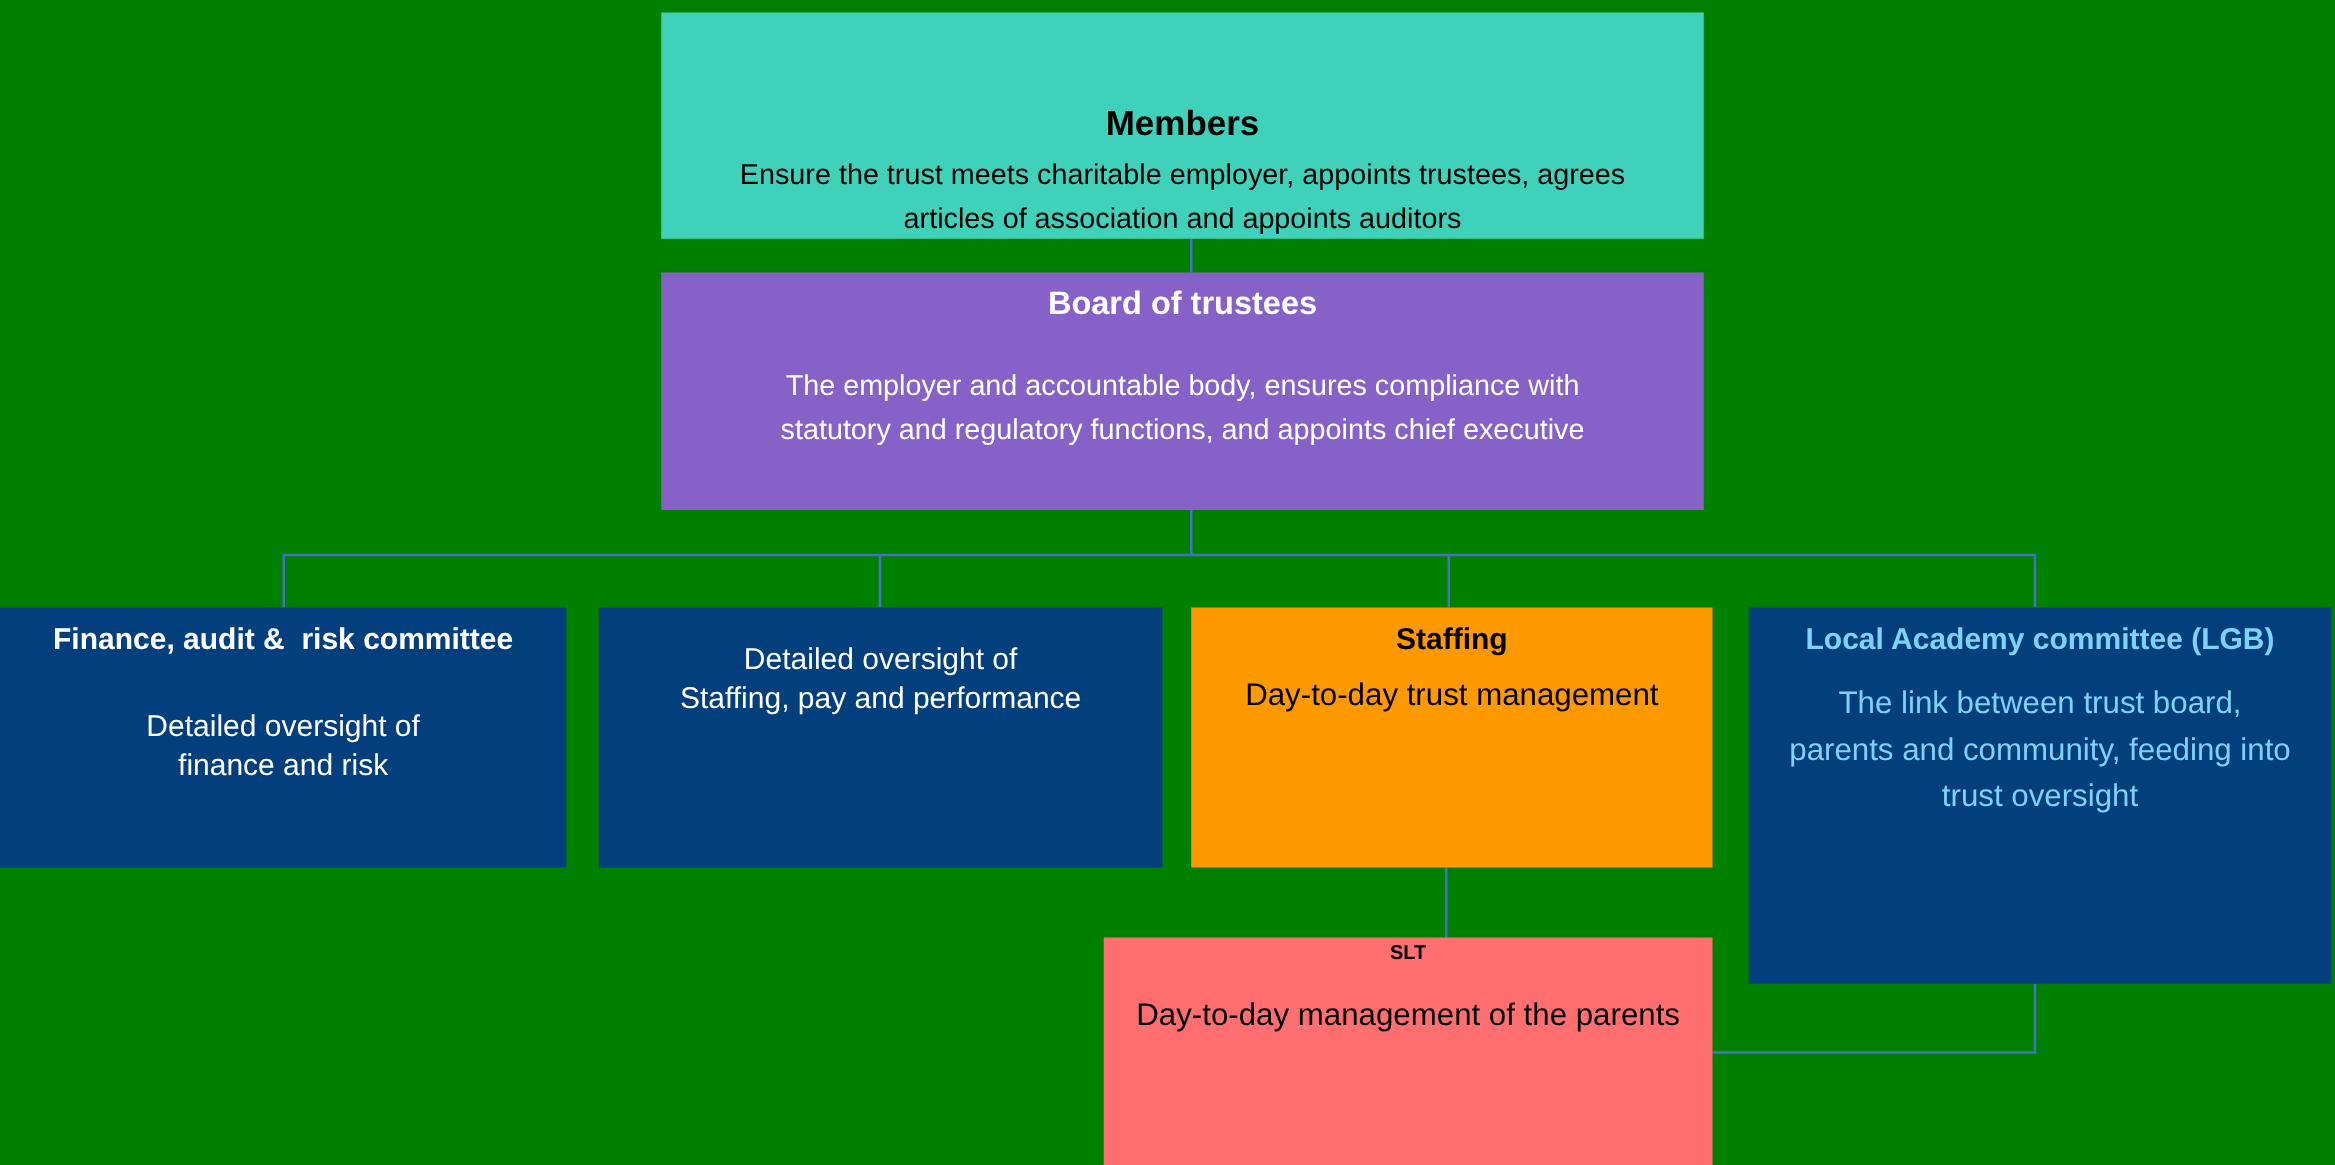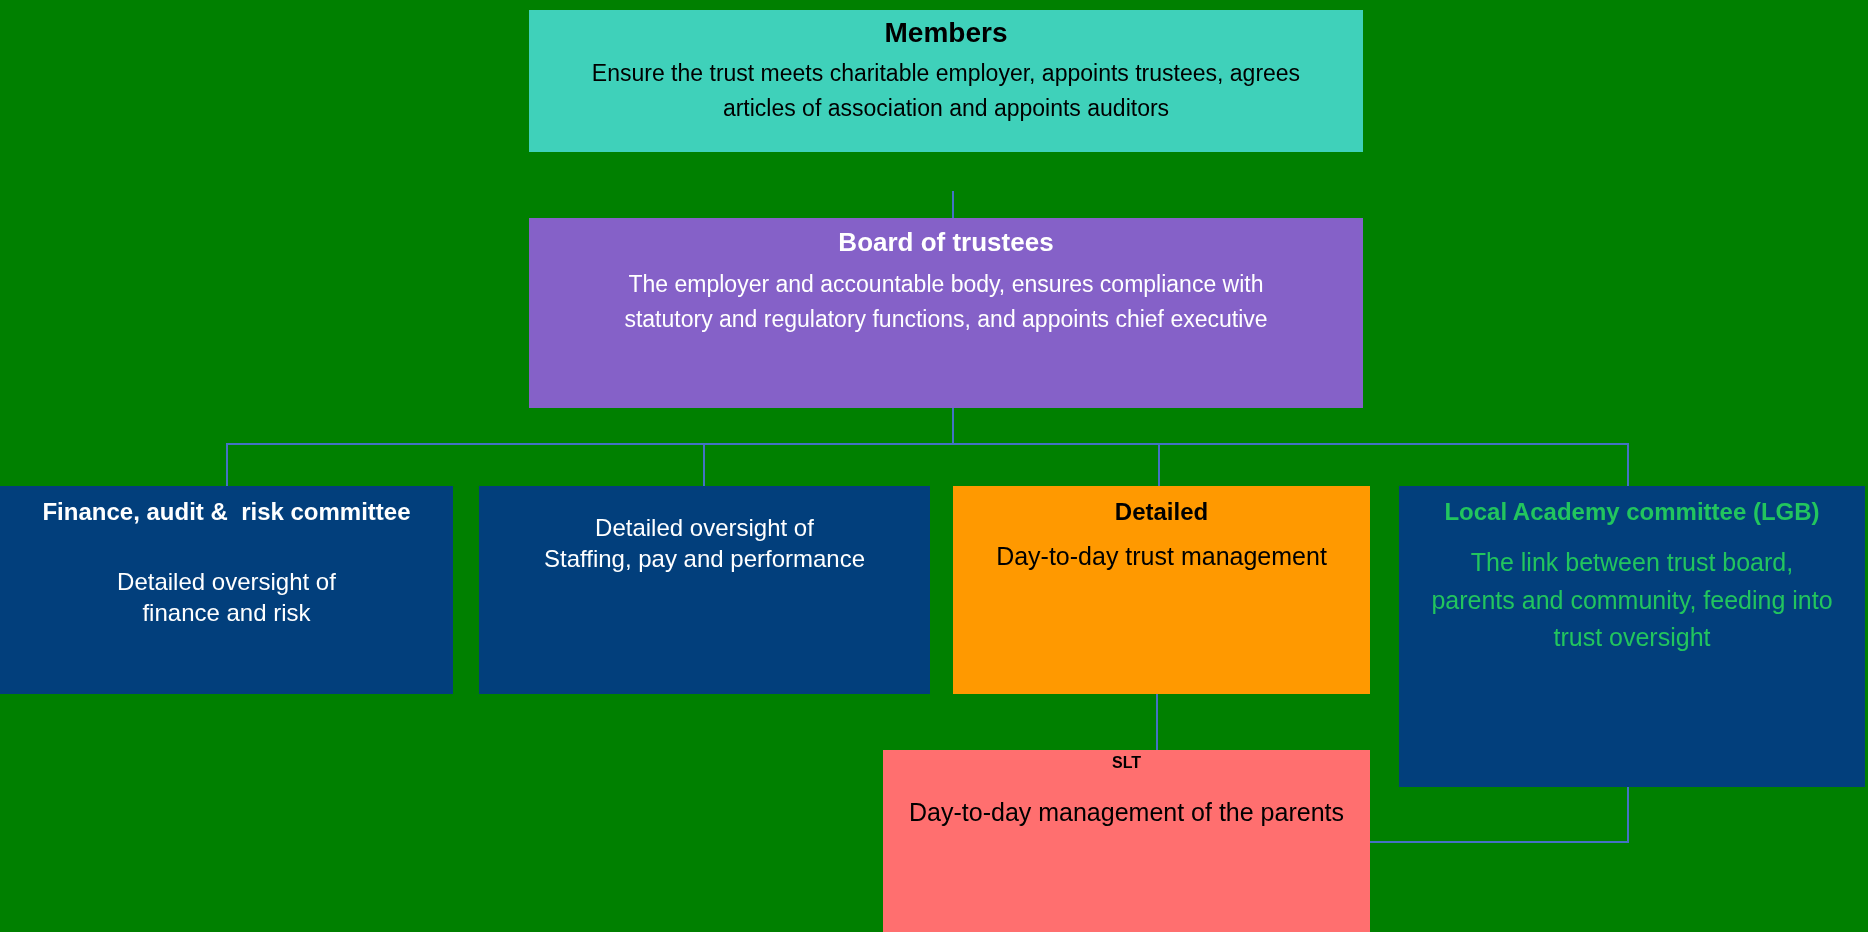--- a/index.html
+++ b/index.html
@@ -24,21 +24,21 @@
     font-weight: bold;
     white-space: pre-wrap;
   }
   .node .body {
     white-space: pre-wrap;
     text-align: center;
   }
   .conn { position: absolute; }
 
   
-  #members { left: 529px; top: 10px; width: 834px; height: 142px; }
+  #members { left: 529px; top: 10px; width: 834px; height: 181px; justify-content: flex-end; }
   #members .title { font-size: 28px; padding-top: 7px; }
   #members .body  { font-size: 23px; line-height: 1.5; margin-top: 7px; }
 
   
   #board { left: 529px; top: 218px; width: 834px; height: 190px; }
   #board .title { font-size: 26px; padding-top: 9px; }
   #board .body  { font-size: 23px; line-height: 1.5; margin-top: 9px; }
 
   
   #finance { left: 0px; top: 486px; width: 453px; height: 208px; }
@@ -89,43 +89,43 @@
   <div class="conn" id="conn-principal-slt" style="background-color: rgb(68, 114, 196);"></div>
   <div class="conn" id="conn-lgb-down" style="background-color: rgb(68, 114, 196);"></div>
   <div class="conn" id="conn-lgb-slt" style="background-color: rgb(68, 114, 196);"></div>
 
   <div class="node" id="members" style="background-color: rgb(63, 209, 186); color: rgb(0, 0, 0);">
     <div class="title">Members</div>
     <div class="body">Ensure the trust meets charitable employer, appoints trustees, agrees
 articles of association and appoints auditors</div>
   </div>
 
-  <div class="node" id="board" style="background-color: rgb(133, 97, 200); color: rgb(255, 255, 255);">
+  <div class="node" id="board" style="background-color: rgb(133, 97, 200); color: rgb(255, 255, 255); gap: 24px;">
     <div class="title">Board of trustees</div>
     <div class="body">The employer and accountable body, ensures compliance with
 statutory and regulatory functions, and appoints chief executive</div>
   </div>
 
   <div class="node" id="finance" style="background-color: rgb(2, 63, 124); color: rgb(255, 255, 255); gap: 14px;">
     <div class="title">Finance, audit &amp;  risk committee</div>
     <div class="body">Detailed oversight of
 finance and risk</div>
   </div>
 
   <div class="node" id="staffing" style="background-color: rgb(2, 63, 124); color: rgb(255, 255, 255);">
     <div class="body">Detailed oversight of
 Staffing, pay and performance</div>
   </div>
 
   <div class="node" id="principal" style="background-color: rgb(255, 153, 0); color: rgb(0, 0, 0);">
-    <div class="title">Detailed</div>
+    <div class="title">Staffing</div>
     <div class="body">Day-to-day trust management</div>
   </div>
 
-  <div class="node" id="lgb" style="background-color: rgb(2, 63, 124); color: #22c55e;">
+  <div class="node" id="lgb" style="background-color: rgb(2, 63, 124); color: #7dd3fc;">
     <div class="title">Local Academy committee (LGB)</div>
     <div class="body">The link between trust board,
 parents and community, feeding into
 trust oversight</div>
   </div>
 
   <div class="node" id="slt" style="background-color: rgb(255, 111, 111); color: rgb(0, 0, 0);">
     <div class="title">SLT</div>
     <div class="body">Day-to-day management of the parents</div>
   </div>

